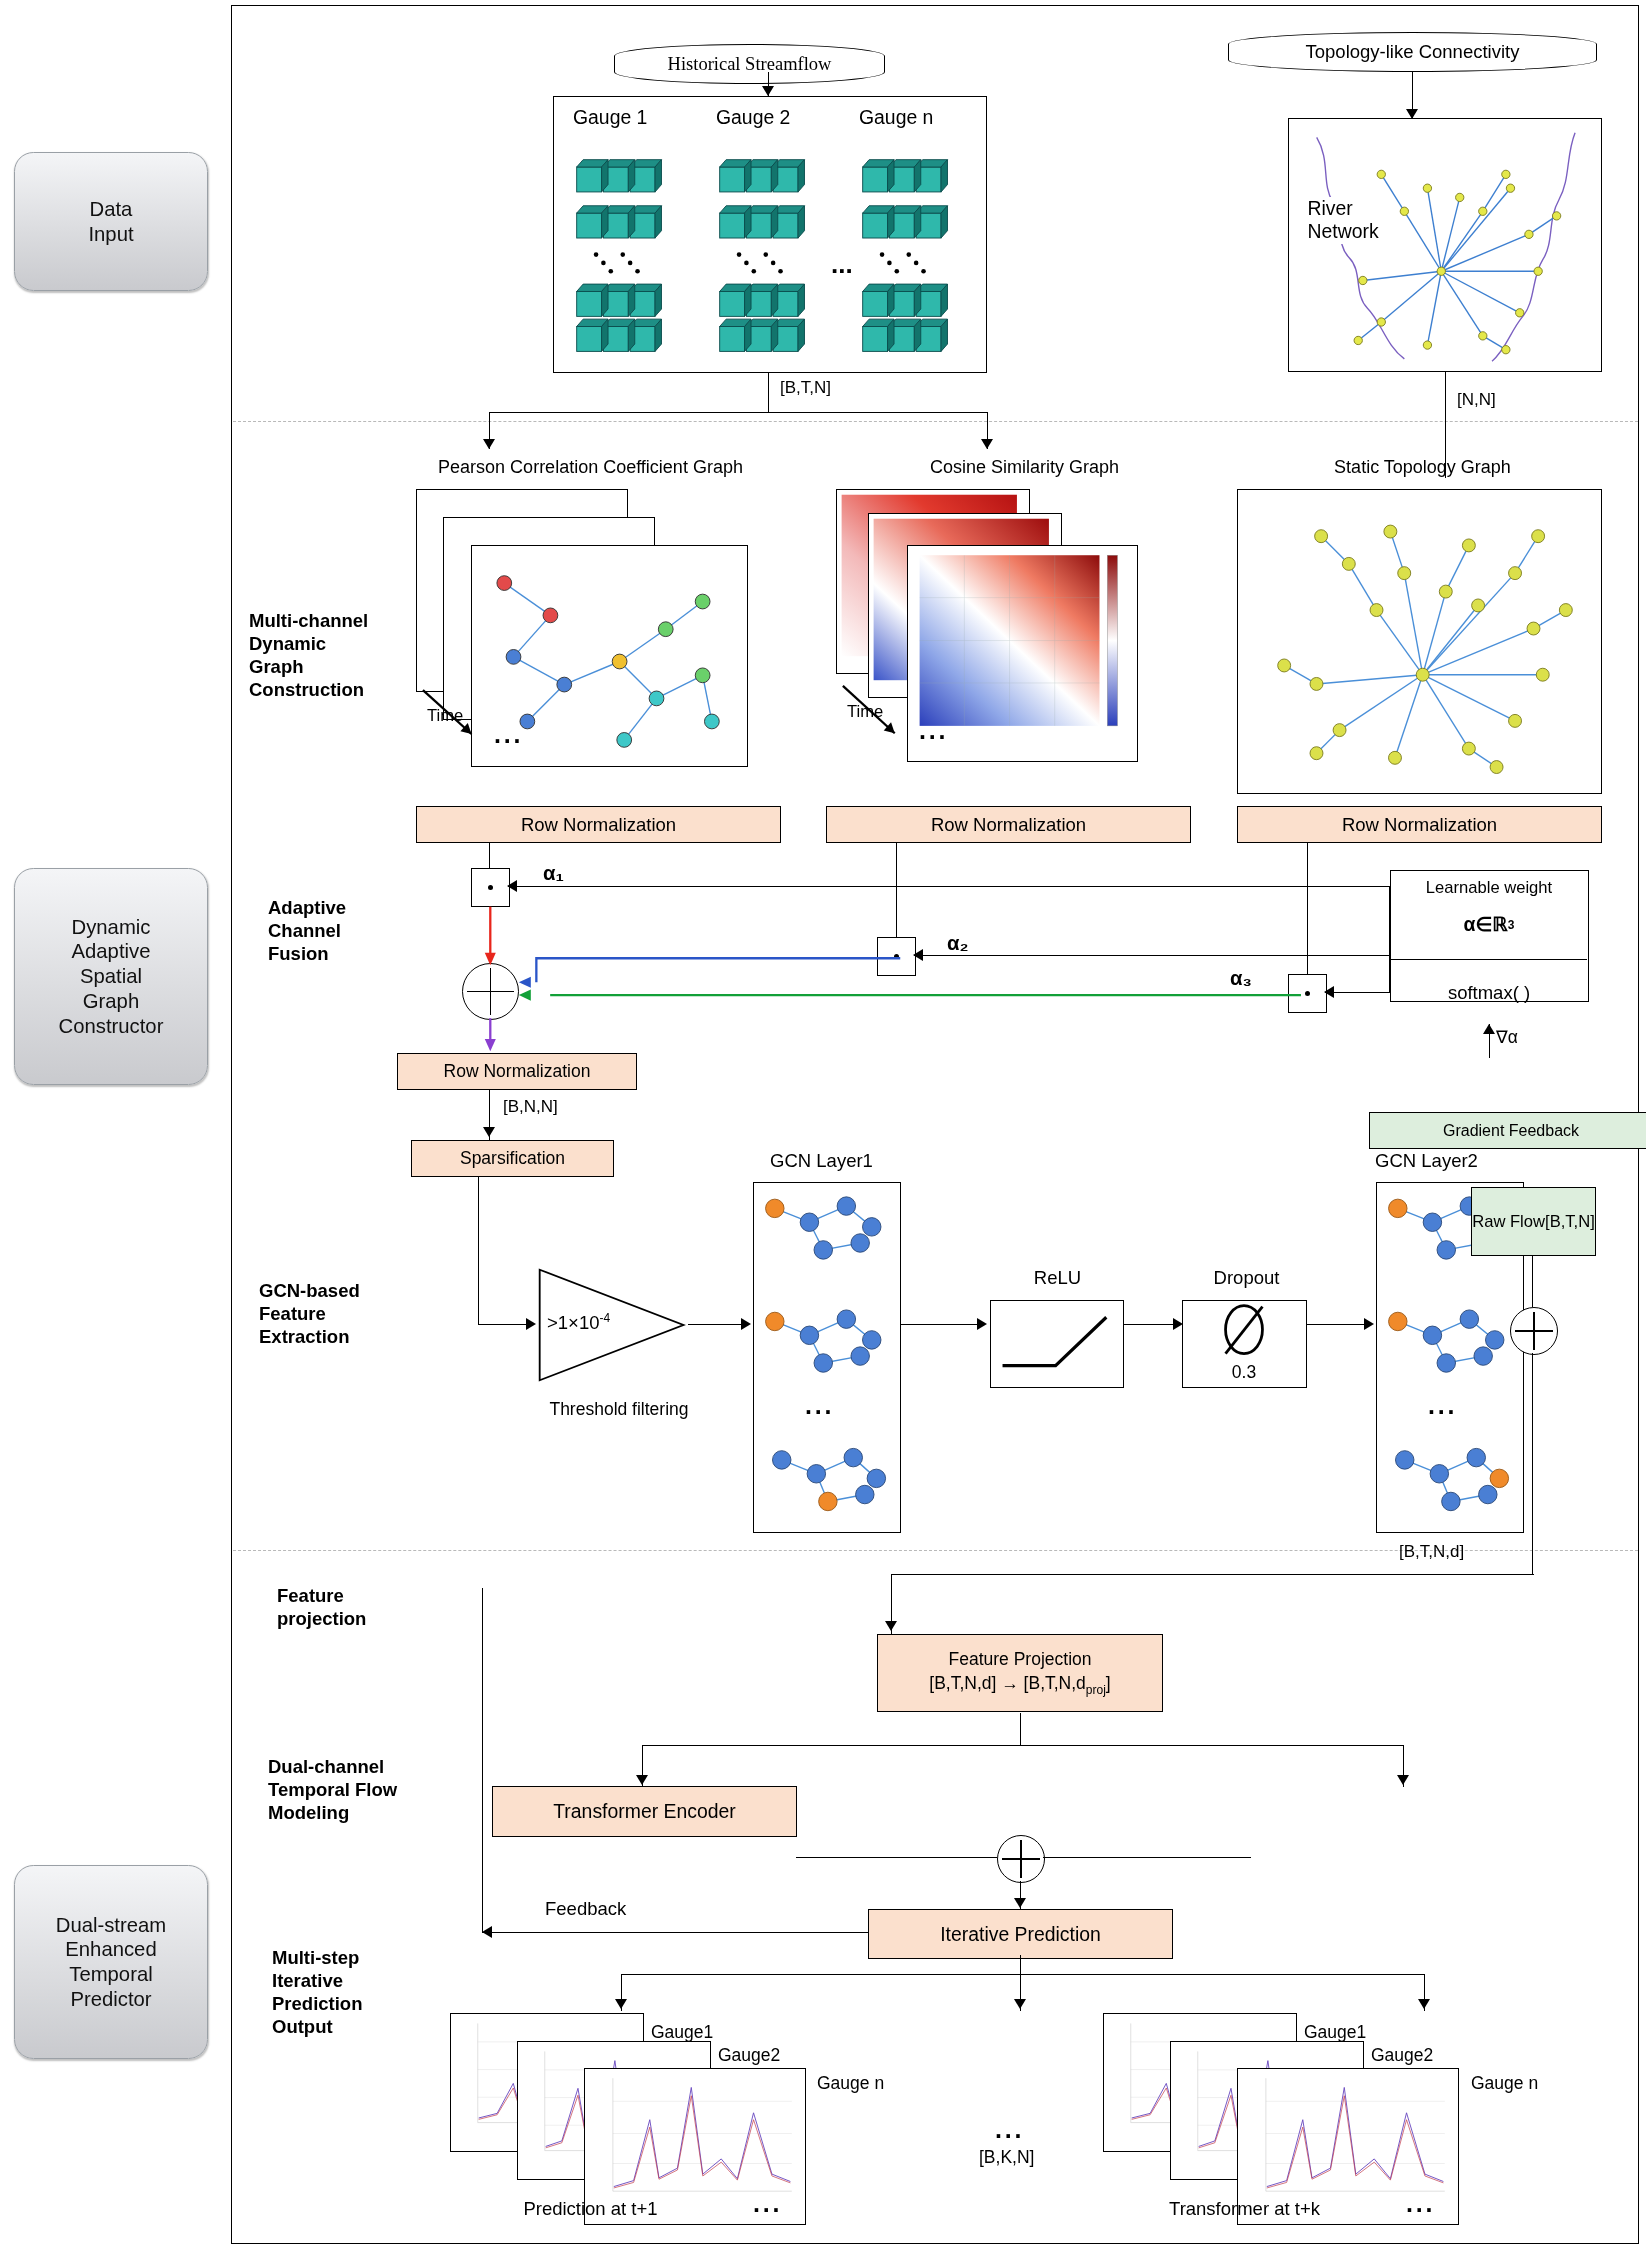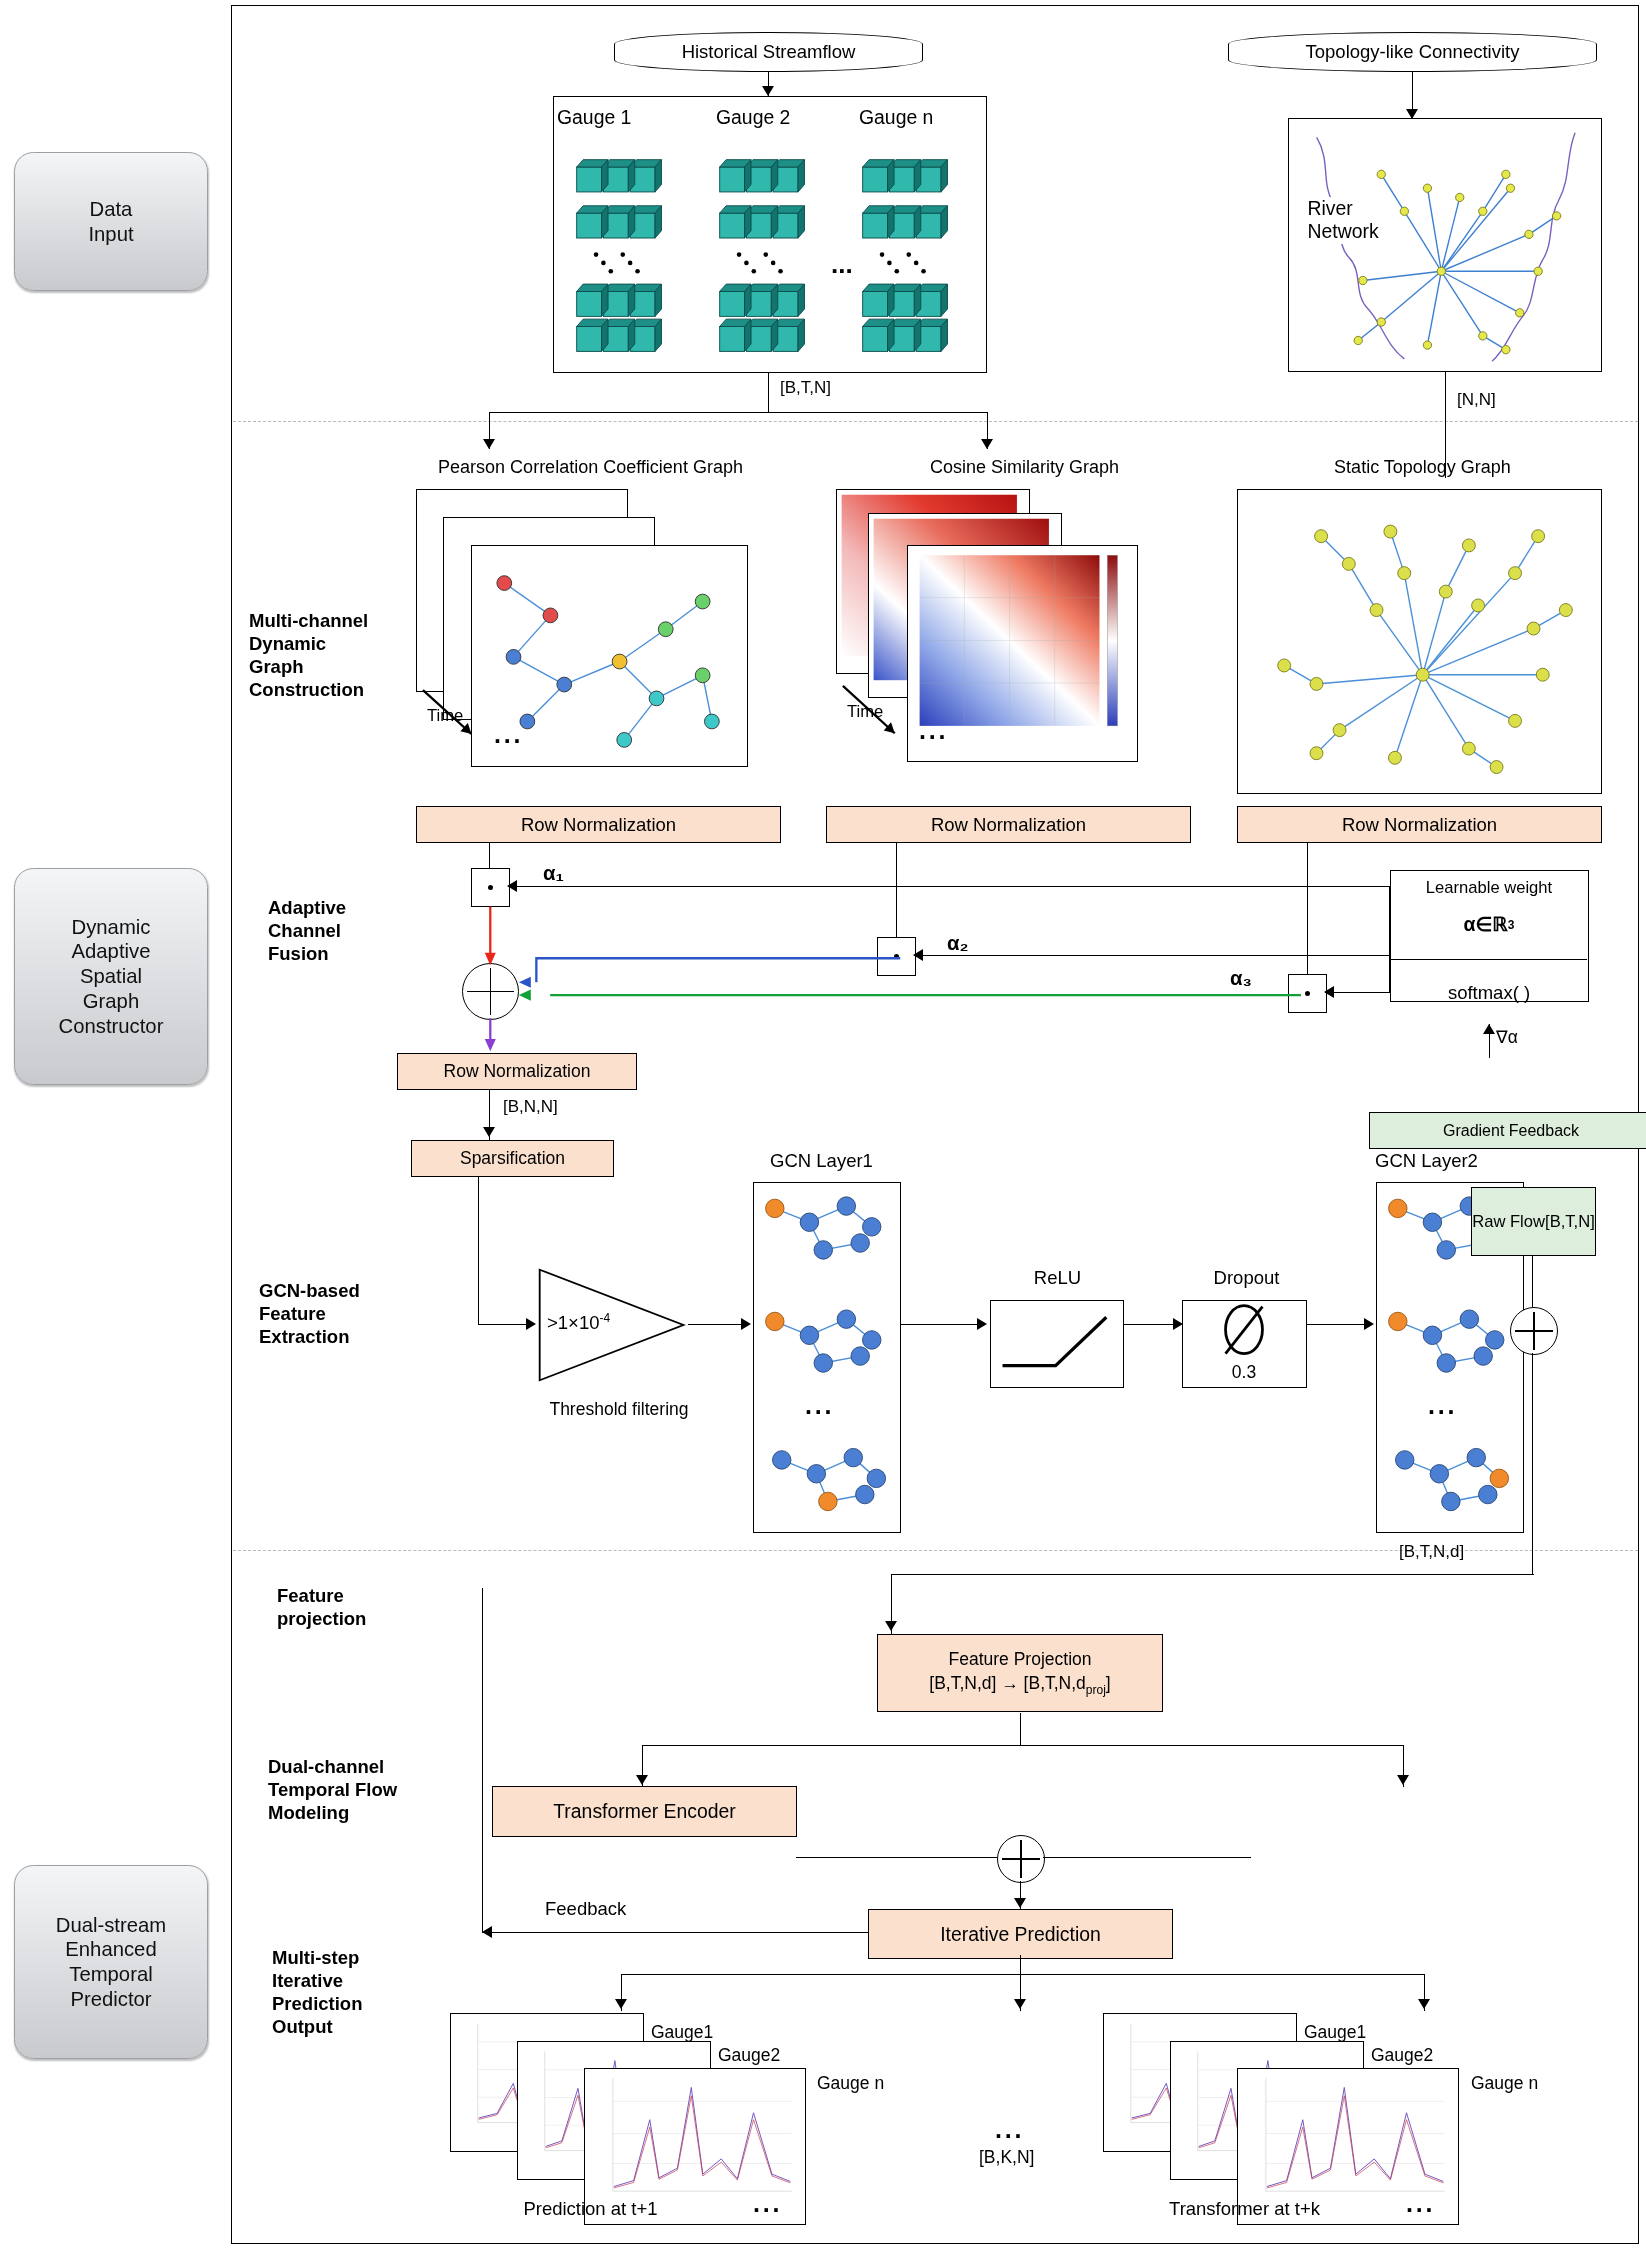--- a/index.html
+++ b/index.html
@@ -63,30 +63,30 @@
   <div class="abs stage" style="left:14px;top:868px;width:194px;height:217px;white-space:pre-line;">Dynamic
 Adaptive
 Spatial
 Graph
 Constructor</div>
   <div class="abs stage" style="left:14px;top:1865px;width:194px;height:194px;white-space:pre-line;">Dual-stream
 Enhanced
 Temporal
 Predictor</div>
 
-  <div class="abs cyl" style="left:614px;top:32px;width:309px;height:40px;">Historical Streamflow</div>
+  <div class="abs cyl" style="left:614px;top:44px;width:271px;height:40px;font-family:Liberation Serif, serif;">Historical Streamflow</div>
   <div class="abs cyl" style="left:1228px;top:32px;width:369px;height:40px;">Topology-like Connectivity</div>
 
   <div class="vline" style="left:768px;top:72px;height:24px;"></div>
   <div class="arrow-d" style="left:762px;top:86px;"></div>
   <div class="vline" style="left:1412px;top:72px;height:46px;"></div>
   <div class="arrow-d" style="left:1406px;top:109px;"></div>
 
   <div class="abs bx" style="left:553px;top:96px;width:434px;height:277px;">
-    <div class="abs gaugecap" style="left:3px;top:9.2px;">Gauge 1</div>
+    <div class="abs gaugecap" style="left:19px;top:9.2px;">Gauge 1</div>
     <div class="abs gaugecap" style="left:162px;top:9.2px;">Gauge 2</div>
     <div class="abs gaugecap" style="left:305px;top:9.2px;">Gauge n</div>
 
     <div class="cube-stack" style="left:18.5px;top:42px;width:106px;height:222px;">
       <svg width="106" height="222" viewBox="0 0 230 480">
         <g stroke="#0b4d4d" stroke-width="2">
           <g>
 
             <g fill="#2fb8ab">
               <rect x="8" y="60" width="54" height="54"></rect>

